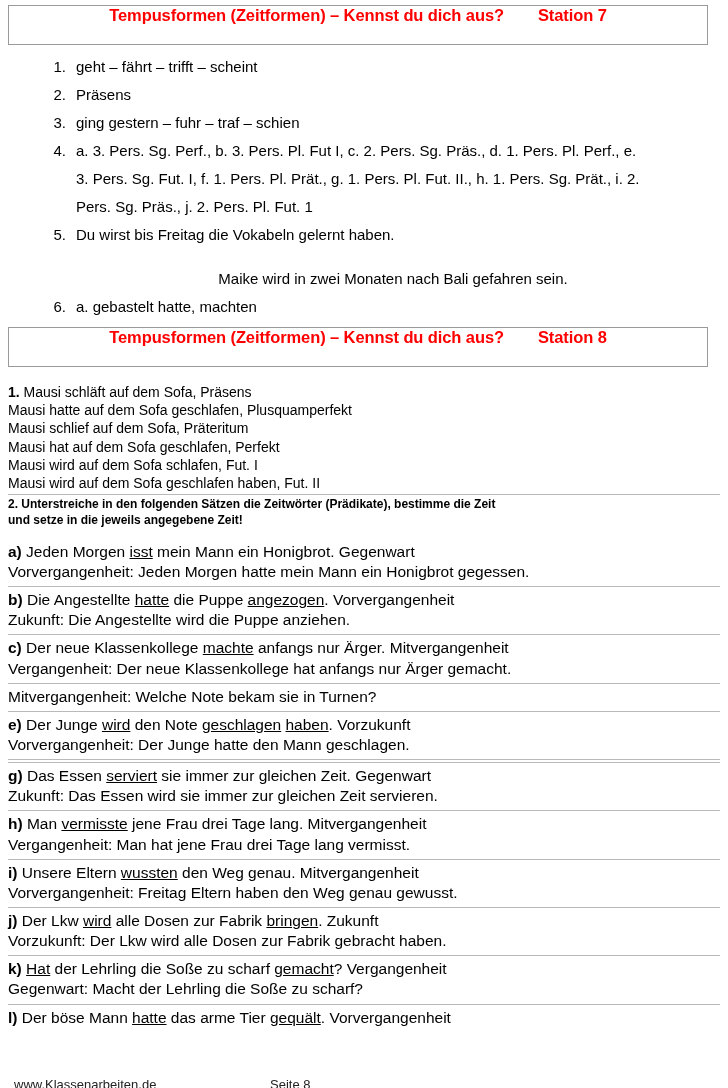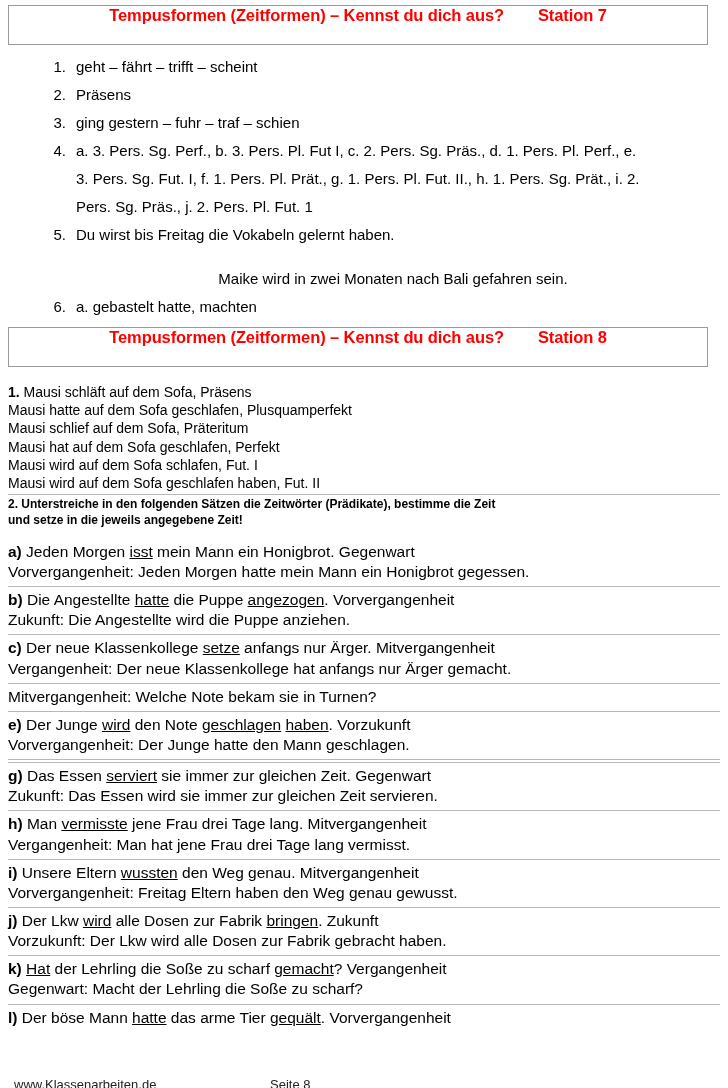--- a/index.html
+++ b/index.html
@@ -228,21 +228,21 @@
     </div>
     <hr class="rule">
 
     <div class="ex-block">
       <div class="ex-line"><span class="ex-letter">b)</span><span> Die Angestellte </span><span class="u">hatte</span><span> die Puppe </span><span class="u">angezogen</span><span>. Vorvergangenheit</span></div>
       <div class="ex-line">Zukunft: Die Angestellte wird die Puppe anziehen.</div>
     </div>
     <hr class="rule">
 
     <div class="ex-block">
-      <div class="ex-line"><span class="ex-letter">c)</span><span> Der neue Klassenkollege </span><span class="u">setze</span><span> anfangs nur Ärger. Mitvergangenheit</span></div>
+      <div class="ex-line"><span class="ex-letter">c)</span><span> Der neue Klassenkollege </span><span class="u">machte</span><span> anfangs nur Ärger. Mitvergangenheit</span></div>
       <div class="ex-line">Vergangenheit: Der neue Klassenkollege hat anfangs nur Ärger gemacht.</div>
     </div>
     <hr class="rule">
 
     <div class="ex-block">
       <div class="ex-line">Mitvergangenheit: Welche Note bekam sie in Turnen?</div>
     </div>
     <hr class="rule">
 
     <div class="ex-block">

